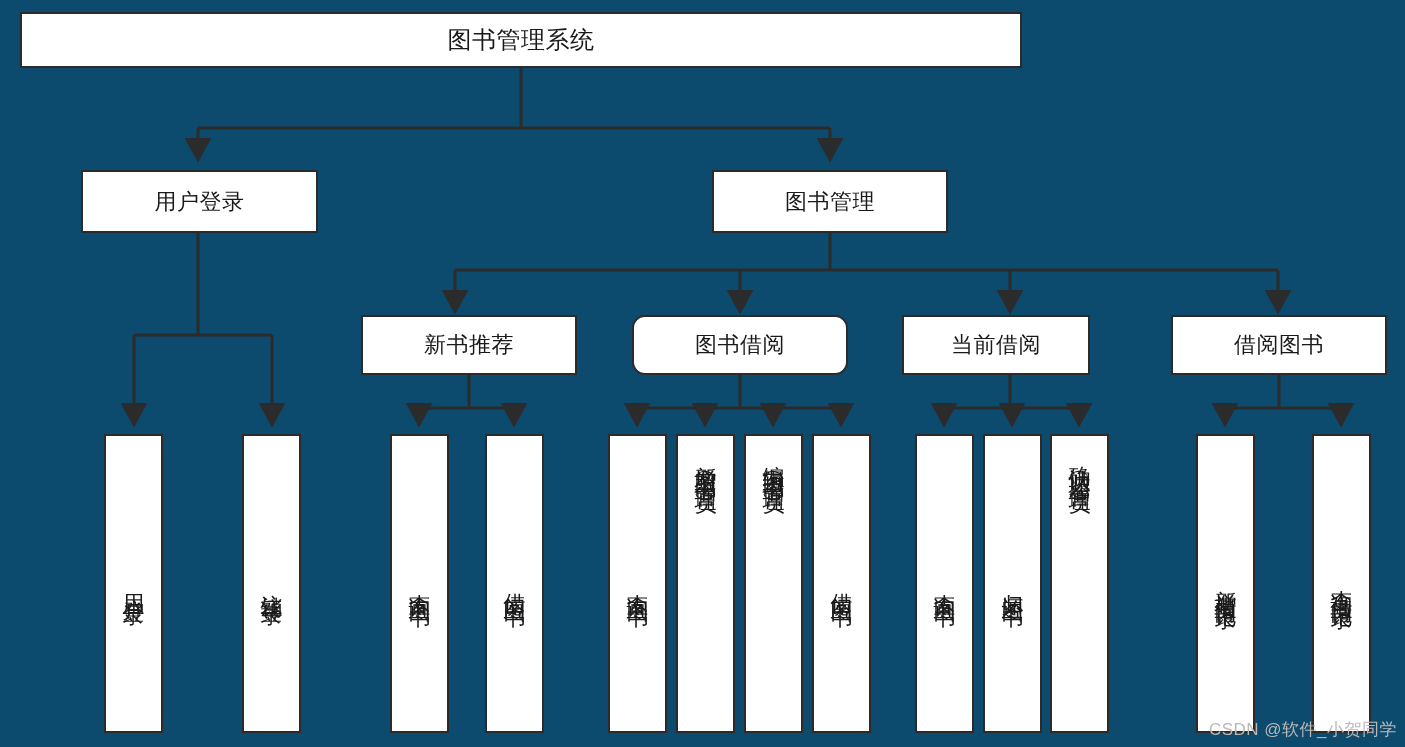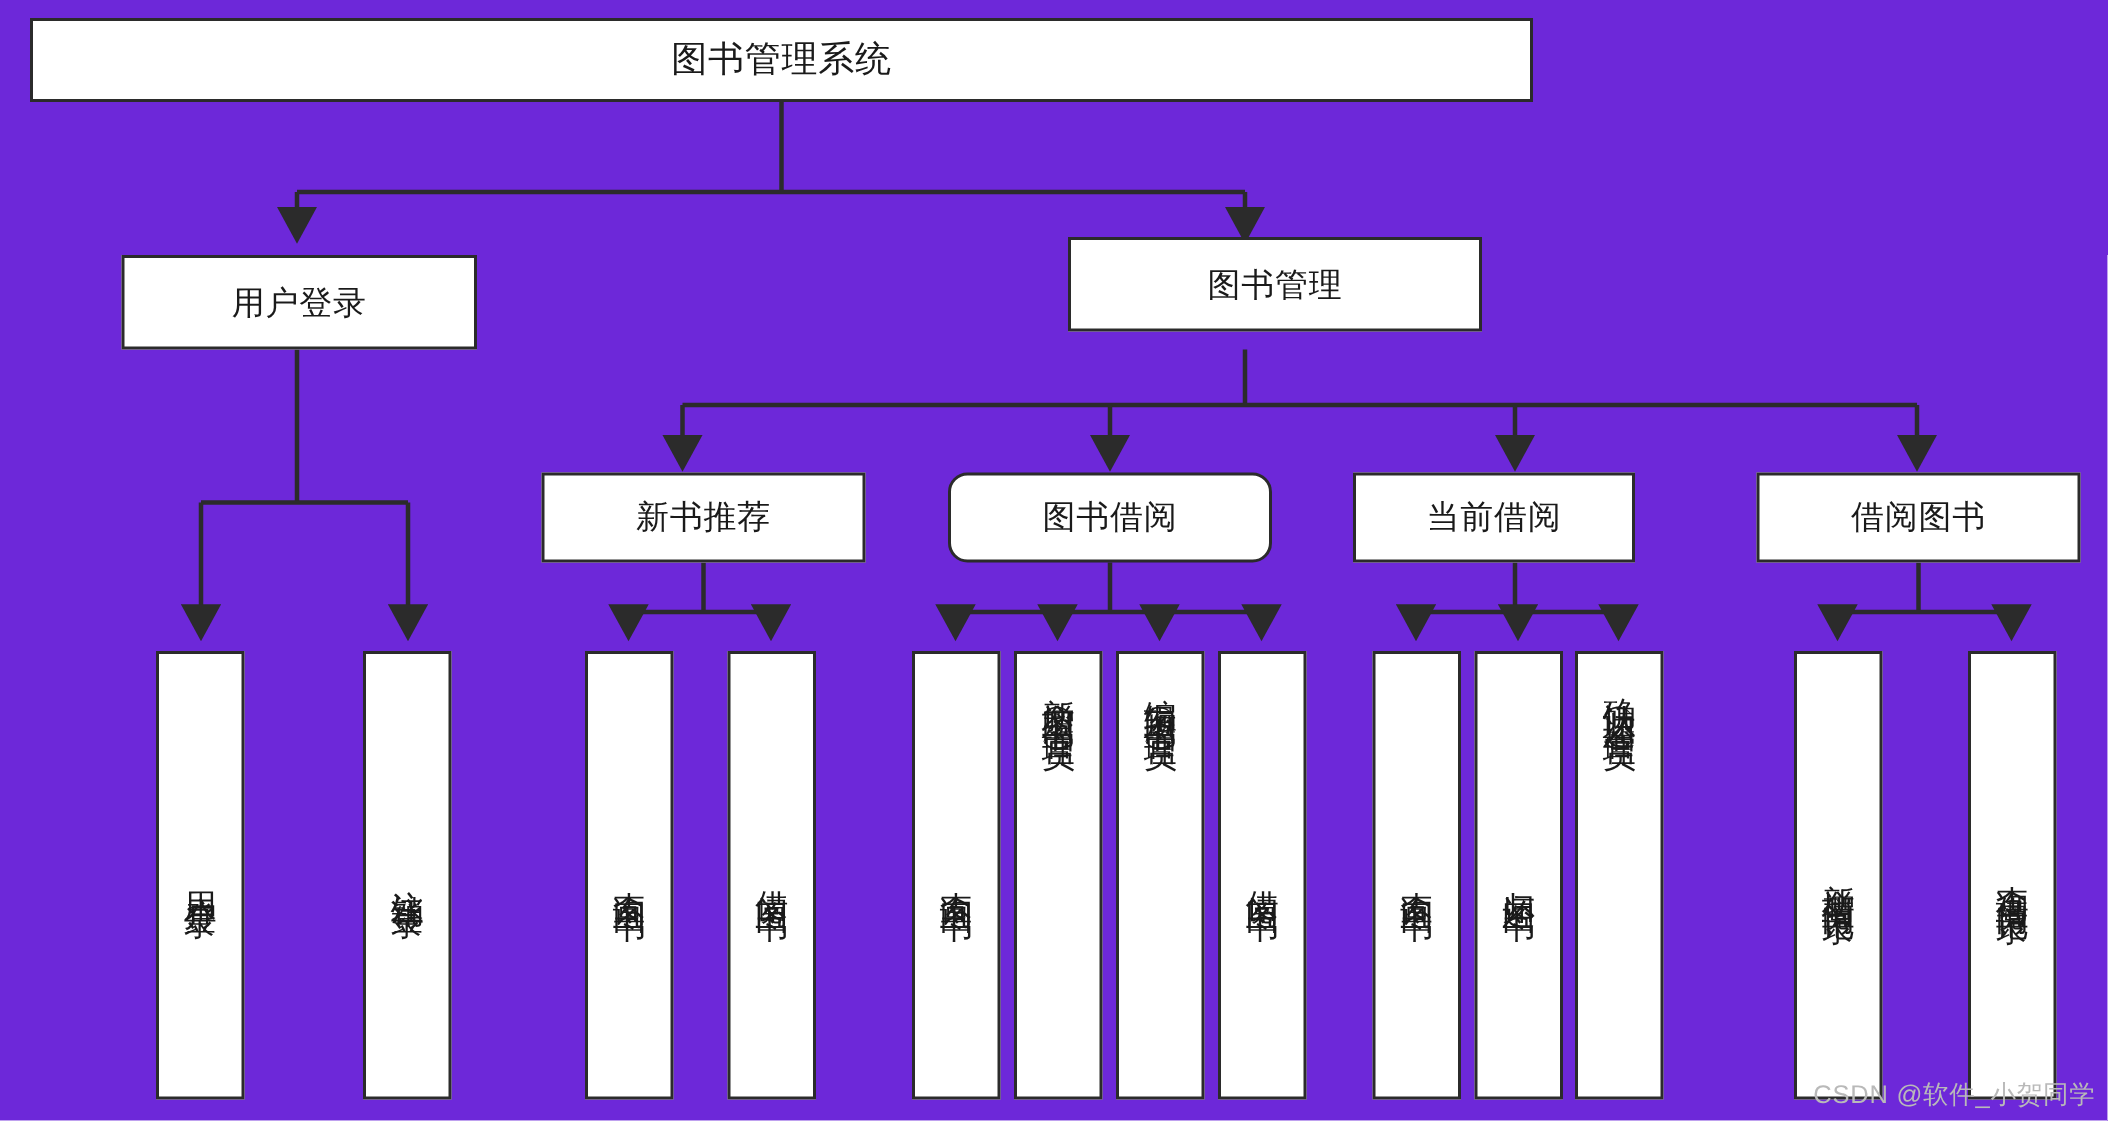--- a/index.html
+++ b/index.html
@@ -4,21 +4,21 @@
 <style>
   html,body{margin:0;padding:0;background:#ffffff;}
   body{
     font-family:"Liberation Sans","DejaVu Sans",sans-serif;
     color:#1a1a1a;
   }
   #canvas{
     position:relative;
     width:1405px;
     height:747px;
-    background:#6d28d9;
+    background:#0c4a6e;
     overflow:hidden;
   }
   #wires{
     position:absolute;
     left:0;top:0;
     width:1405px;height:747px;
     pointer-events:none;
   }
   .node{
     position:absolute;
@@ -126,21 +126,21 @@
     </g>
   </svg>
 
   <div class="node h root" style="left:20px;top:12px;width:1002px;height:56px;">
     <span class="label">图书管理系统</span>
   </div>
 
   <div class="node h lvl2" style="left:81px;top:170px;width:237px;height:63px;">
     <span class="label">用户登录</span>
   </div>
-  <div class="node h lvl2" style="left:712px;top:158px;width:276px;height:63px;">
+  <div class="node h lvl2" style="left:712px;top:170px;width:236px;height:63px;">
     <span class="label">图书管理</span>
   </div>
 
   <div class="node h lvl2" style="left:361px;top:315px;width:216px;height:60px;text-align:right;">
     <span class="label">新书推荐</span>
   </div>
   <div class="node h lvl2" style="left:632px;top:315px;width:216px;height:60px;border-radius:13px;">
     <span class="label">图书借阅</span>
   </div>
   <div class="node h lvl2" style="left:902px;top:315px;width:188px;height:60px;">

